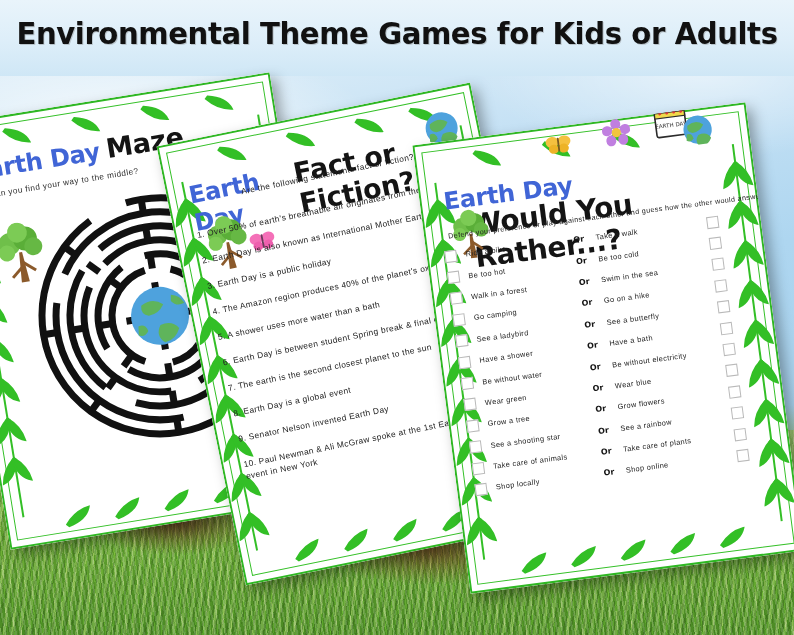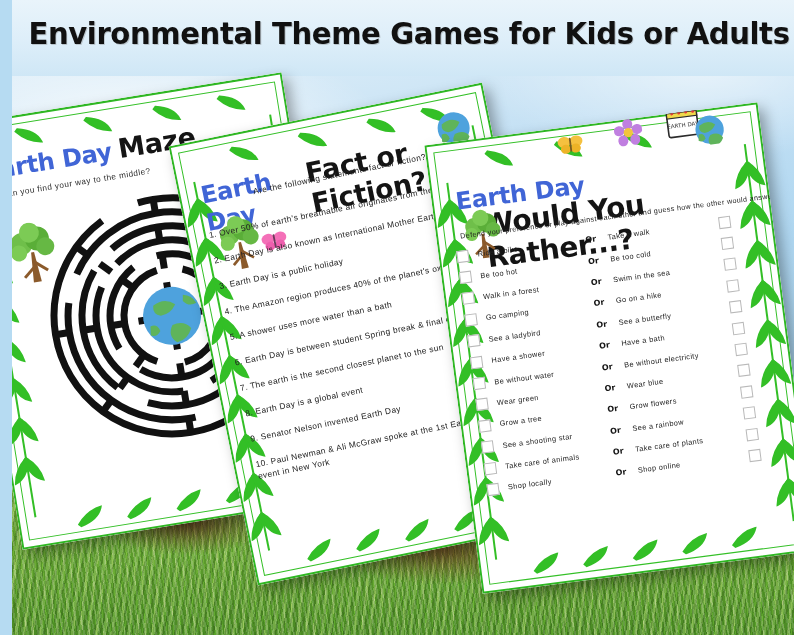--- a/index.html
+++ b/index.html
@@ -2,21 +2,21 @@
 <html><head>
 <meta charset="utf-8">
 <style>
   html,body{margin:0;padding:0;}
   body{
     width:794px;height:635px;overflow:hidden;
     font-family:"Liberation Sans", sans-serif;
     background:#b6dbf2;
     position:relative;
   }
-  #stage{position:absolute;inset:0;overflow:hidden;margin-left:12px;}
+  #stage{position:absolute;inset:0;overflow:hidden;}
 
   
   .sky{
     position:absolute;left:0;top:0;width:794px;height:470px;
     background:linear-gradient(170deg,#eaf4fb 0%,#dcedf8 14%,#c3e0f4 38%,#aed6f0 62%,#a7d2ee 100%);
   }
   .sky-haze{
     position:absolute;left:-40px;top:40px;width:420px;height:180px;
     background:radial-gradient(ellipse at 40% 50%, rgba(255,255,255,.85), rgba(255,255,255,0) 70%);
   }

